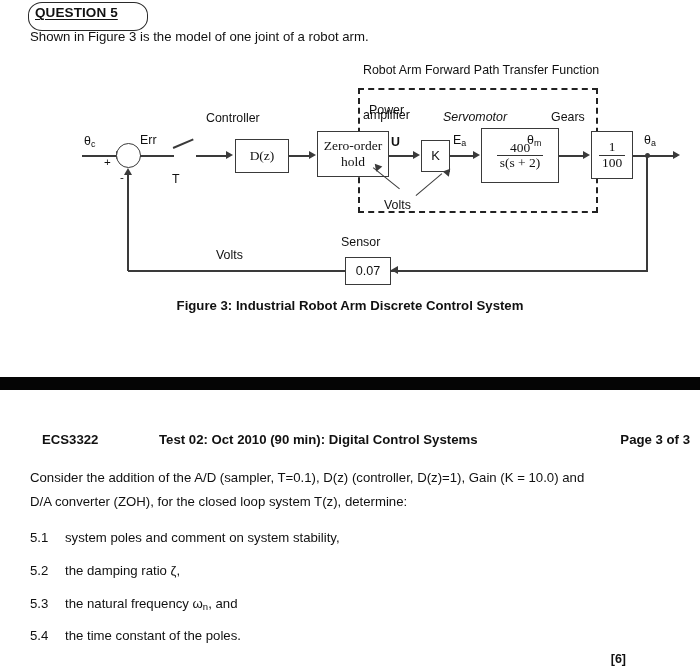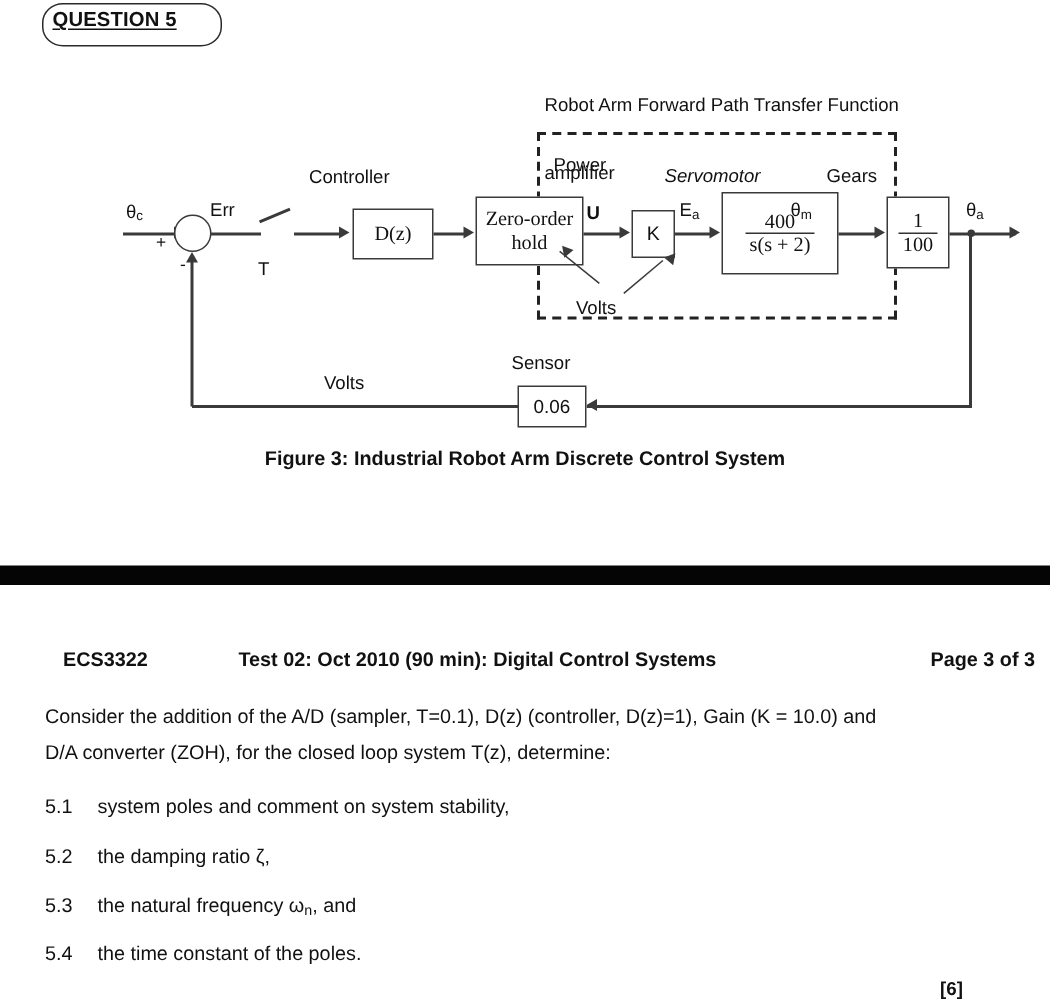--- a/index.html
+++ b/index.html
@@ -4,21 +4,21 @@
 <style>
   html,body{margin:0;padding:0;}
   body{
     width:700px;height:670px;
     background:#ffffff;
     font-family:"Liberation Sans", sans-serif;
     color:#111;
     position:relative;
     overflow:hidden;
   }
-  .page{position:relative;width:650px;height:670px;padding-left:16px;}
+  .page{position:relative;width:650px;height:670px;}
 
   
   .q-badge{
     position:absolute;left:28px;top:2px;
     width:118px;height:27px;
     border:1.6px solid #2a2a2a;
     border-radius:14px/13px;
     background:#fff;
   }
   .q-badge-label{
@@ -126,20 +126,21 @@
 
   .sub{font-size:.72em;vertical-align:-0.22em;}
 </style>
 </head>
 <body>
 
 <div class="page">
 
   <div class="q-badge"></div>
   <div class="q-badge-label">QUESTION 5</div>
+  <div class="intro-line">Shown in Figure 3 is the model of one joint of a robot arm.</div>
 
   <div class="diagram">
 
     <div class="dlabel" style="left:363px;top:8px;">Robot Arm Forward Path Transfer Function</div>
 
     <div class="dashbox" style="left:358px;top:33px;width:240px;height:125px;"></div>
 
     <div class="dlabel" style="left:84px;top:79px;"><span>θ</span><span class="sub">c</span></div>
     <div class="ln h" style="left:82px;top:100px;width:36px;"></div>
     <div class="arrowR" style="left:116px;top:96px;"></div>
@@ -207,21 +208,21 @@
     <div class="ln h" style="left:633px;top:100px;width:44px;"></div>
     <div class="arrowR" style="left:673px;top:96px;"></div>
     <div class="dot" style="left:645px;top:98px;"></div>
     <div class="dlabel" style="left:644px;top:78px;"><span>θ</span><span class="sub">a</span></div>
 
     <div class="ln v" style="left:646px;top:100px;height:117px;"></div>
     <div class="ln h" style="left:391px;top:215px;width:256px;"></div>
     <div class="arrowL" style="left:391px;top:211px;"></div>
 
     <div class="dlabel" style="left:341px;top:180px;">Sensor</div>
-    <div class="blk" style="left:345px;top:202px;width:46px;height:28px;font-size:12.6px;">0.06</div>
+    <div class="blk" style="left:345px;top:202px;width:46px;height:28px;font-size:12.6px;">0.07</div>
 
     <div class="ln h" style="left:128px;top:215px;width:218px;"></div>
     <div class="ln v" style="left:127px;top:118px;height:98px;"></div>
     <div class="arrowU" style="left:124px;top:113px;"></div>
     <div class="dlabel" style="left:216px;top:193px;">Volts</div>
   </div>
 
   <div class="fig-caption">Figure 3: Industrial Robot Arm Discrete Control System</div>
 
   <div class="blackbar"></div>

